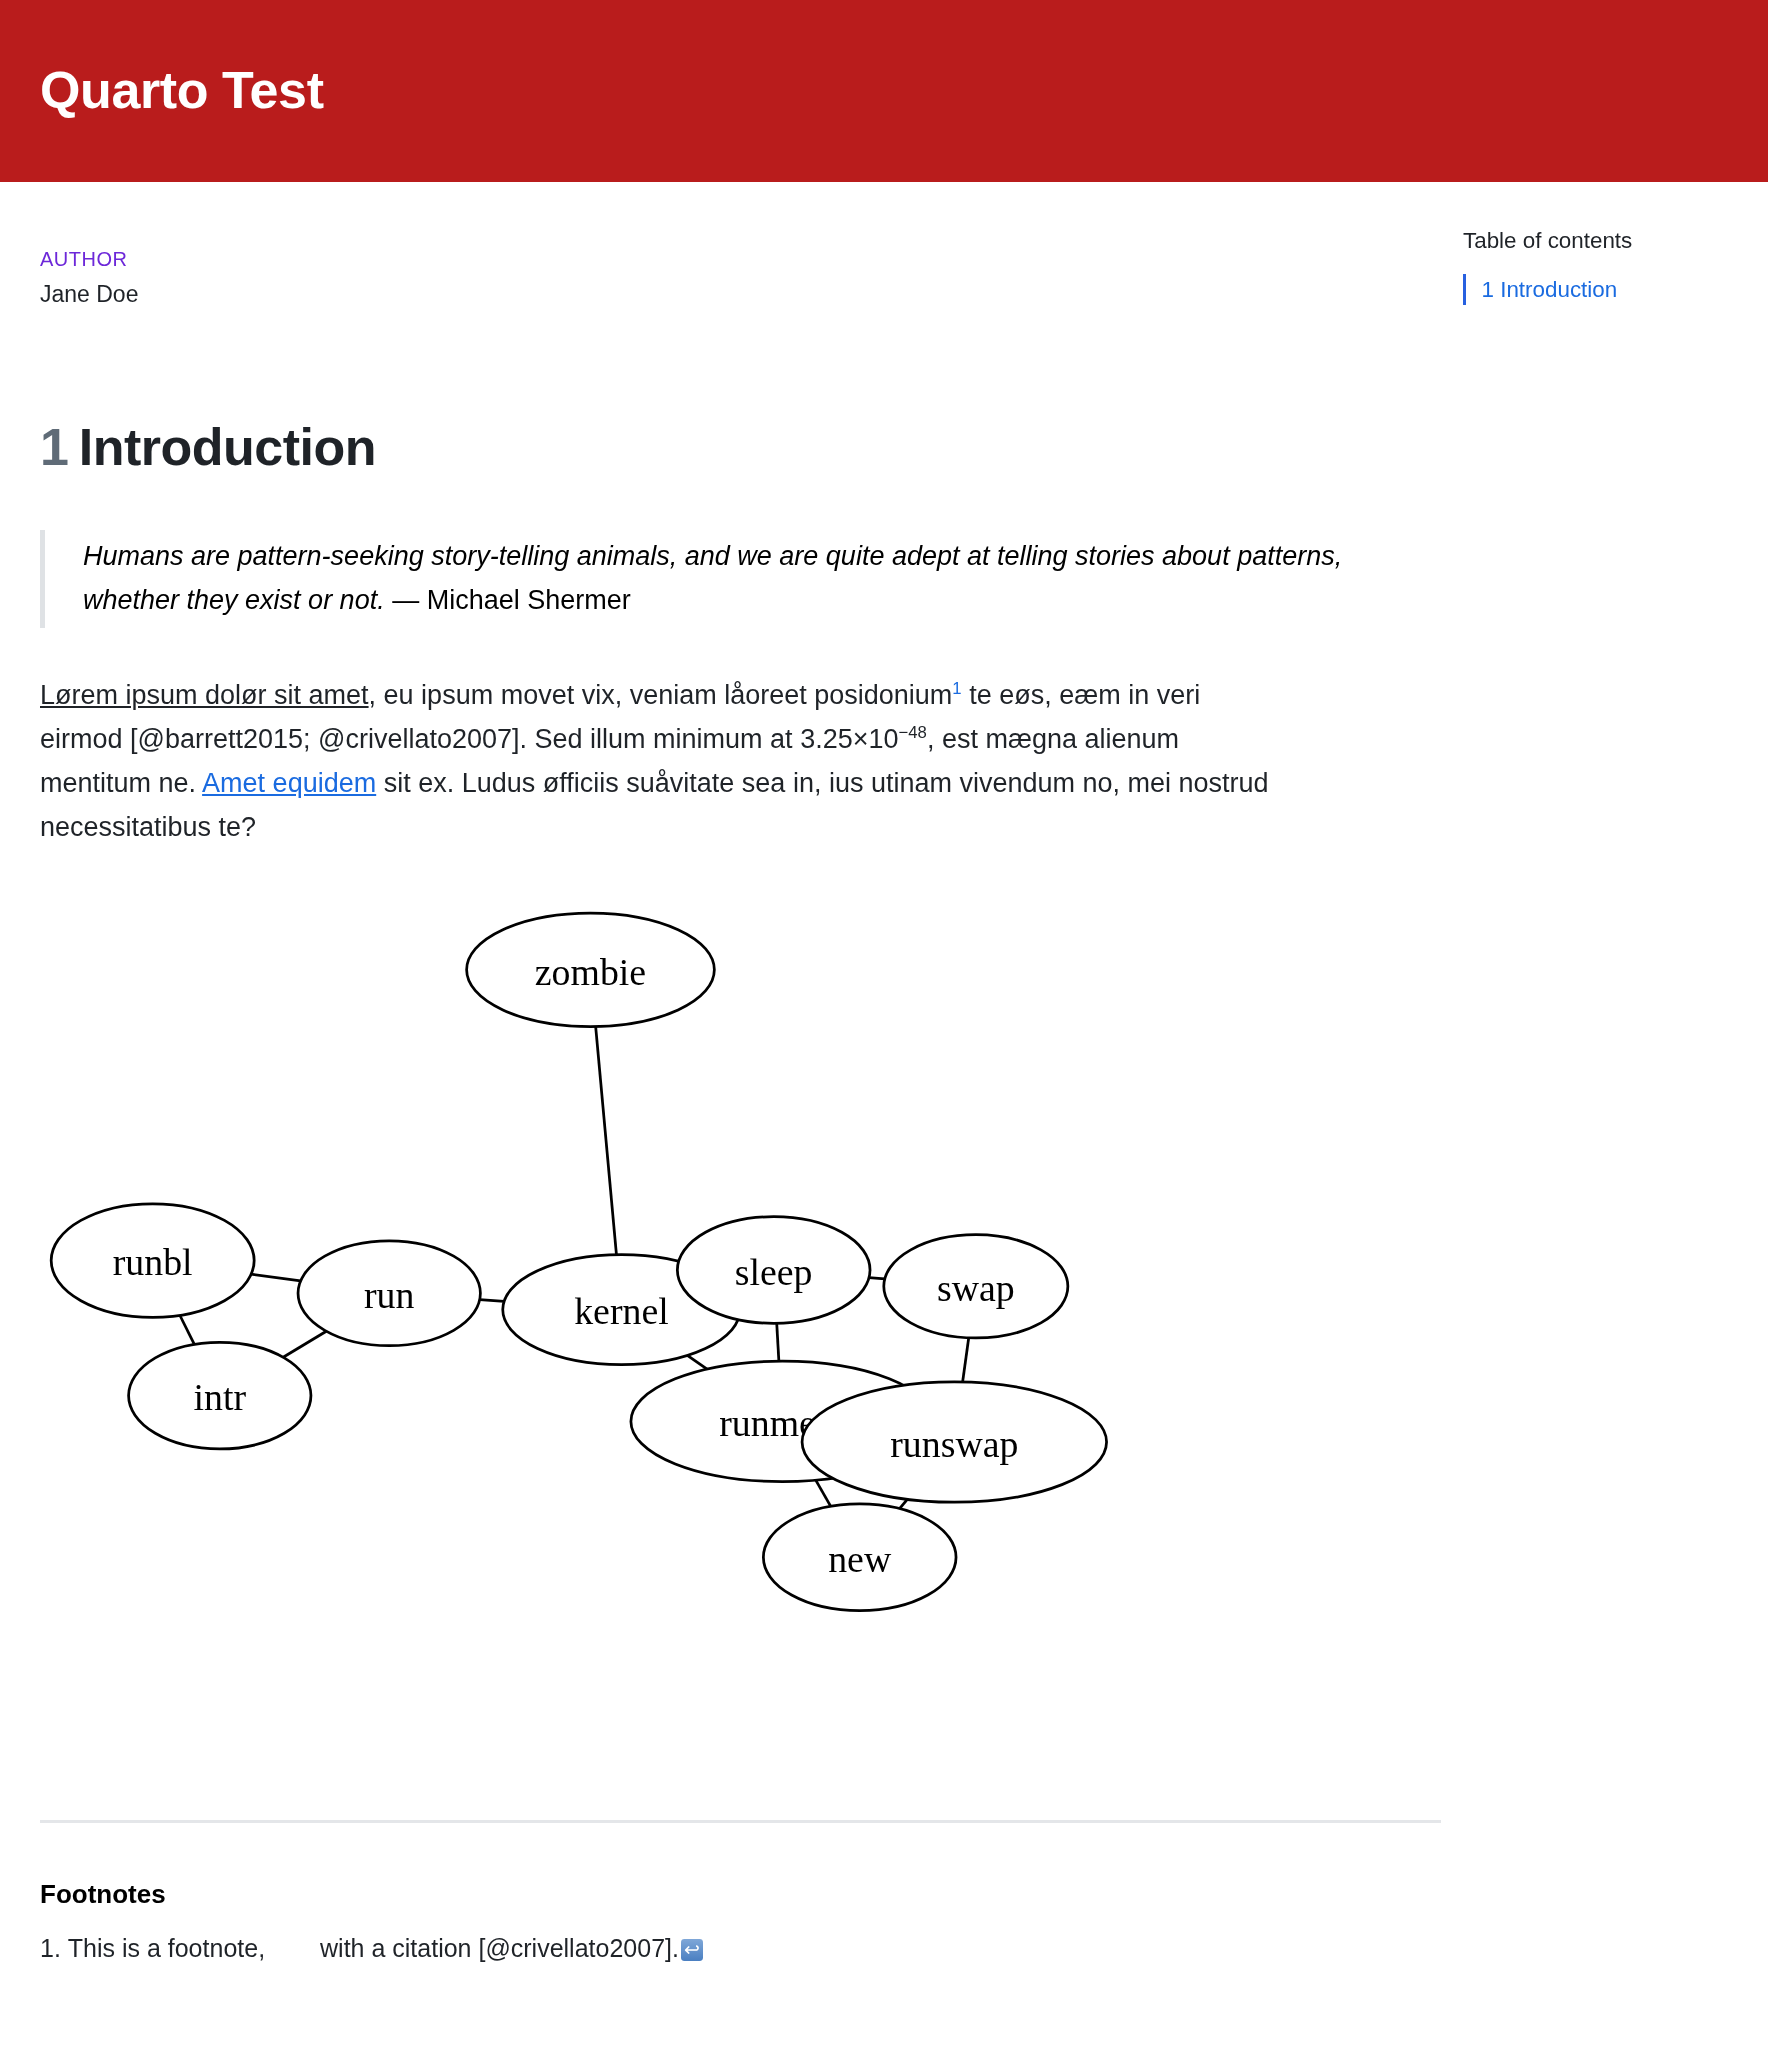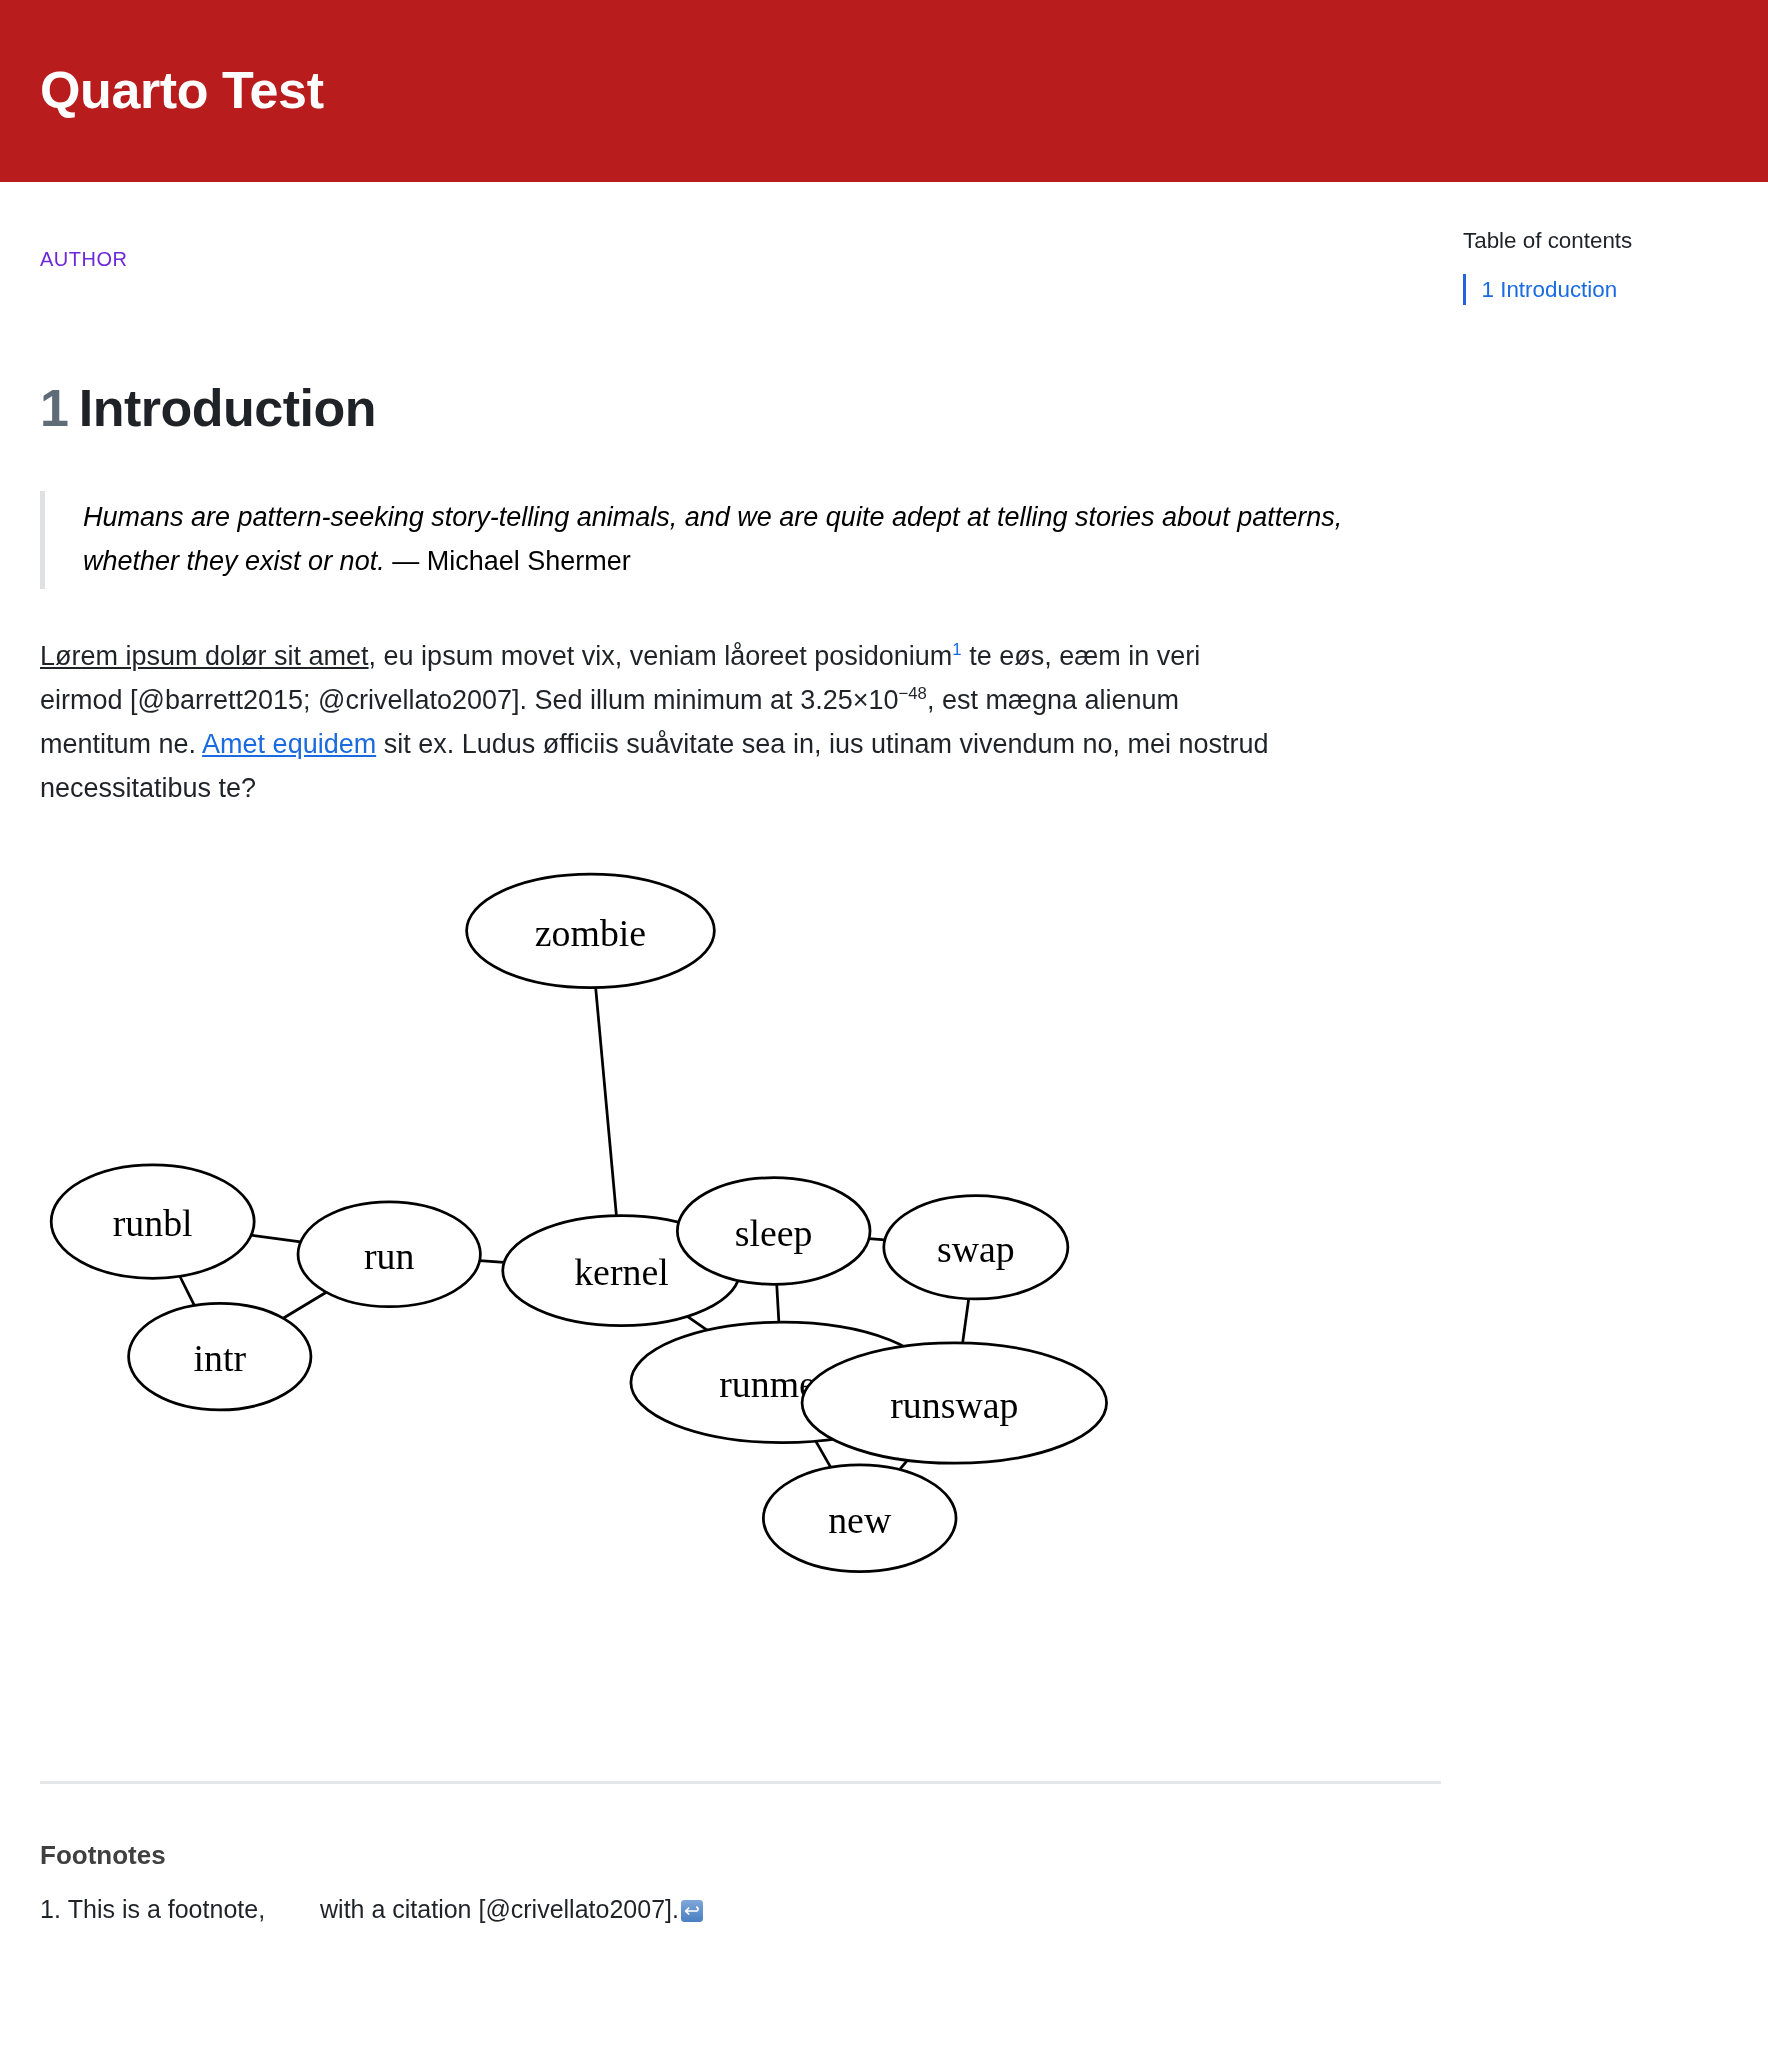--- a/index.html
+++ b/index.html
@@ -180,21 +180,21 @@
   
   hr.fn-rule {
     border: none;
     border-top: 3.4px solid #e4e6e9;
     margin: 57px 0 0 0;
     width: 1401px;
   }
   .footnotes-heading {
     font-size: 26px;
     font-weight: bold;
-    color: #404040;
+    color: #000000;
     margin-top: 55px;
     line-height: 1.3;
   }
   ol.fn-list {
     list-style: none;
     margin: 19px 0 0 0;
     padding: 0;
     font-size: 25px;
     line-height: 1.5;
     color: #1f2328;
@@ -223,20 +223,21 @@
 <header class="title-banner">
   <h1>Quarto Test</h1>
 </header>
 
 <div class="page">
 
   <div class="content-col">
 
     <div class="meta-block">
       <div class="meta-label">AUTHOR</div>
+      <div class="meta-value">Jane Doe</div>
     </div>
 
     <h2 class="section-heading">
       <span class="section-number">1</span><span>Introduction</span>
     </h2>
 
     <blockquote class="quote">
       <em>Humans are pattern-seeking story-telling animals, and we are quite adept at telling stories about patterns, whether they exist or not.</em><span class="attrib"> — Michael Shermer</span>
     </blockquote>
 

